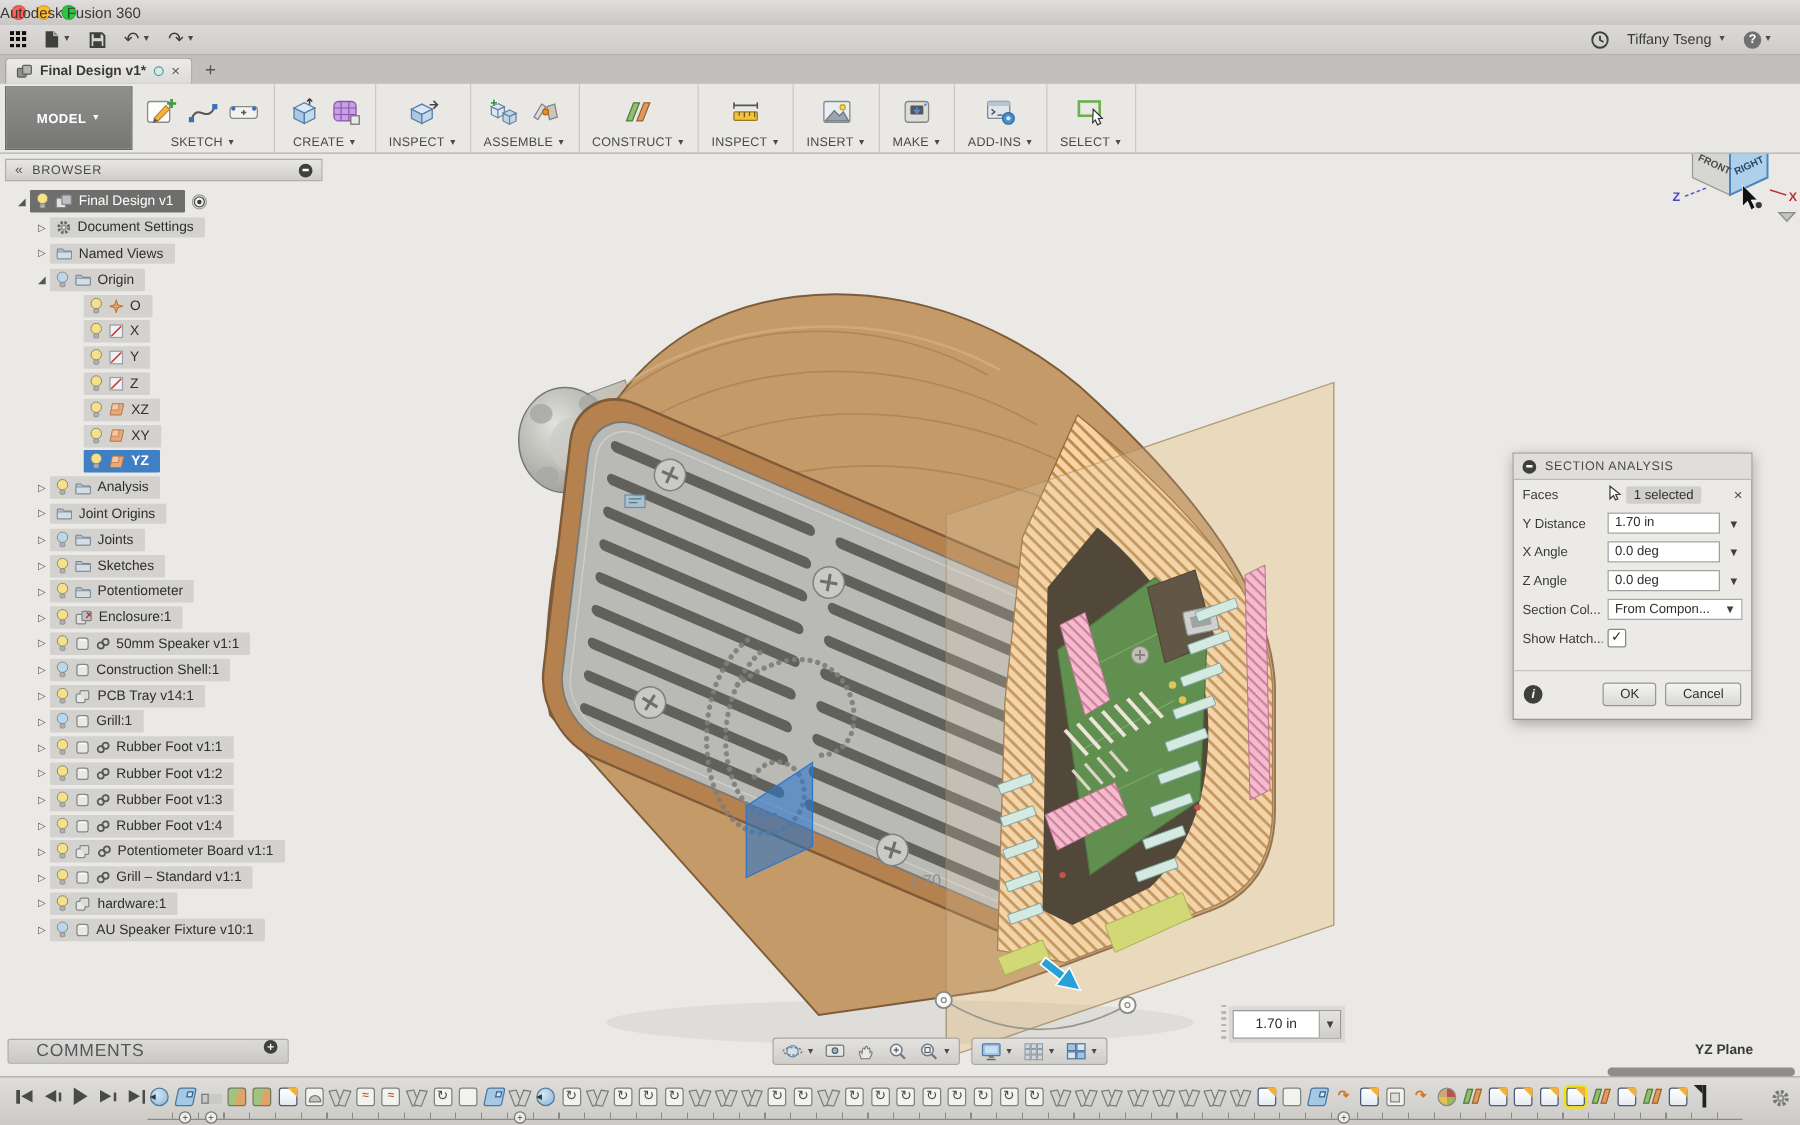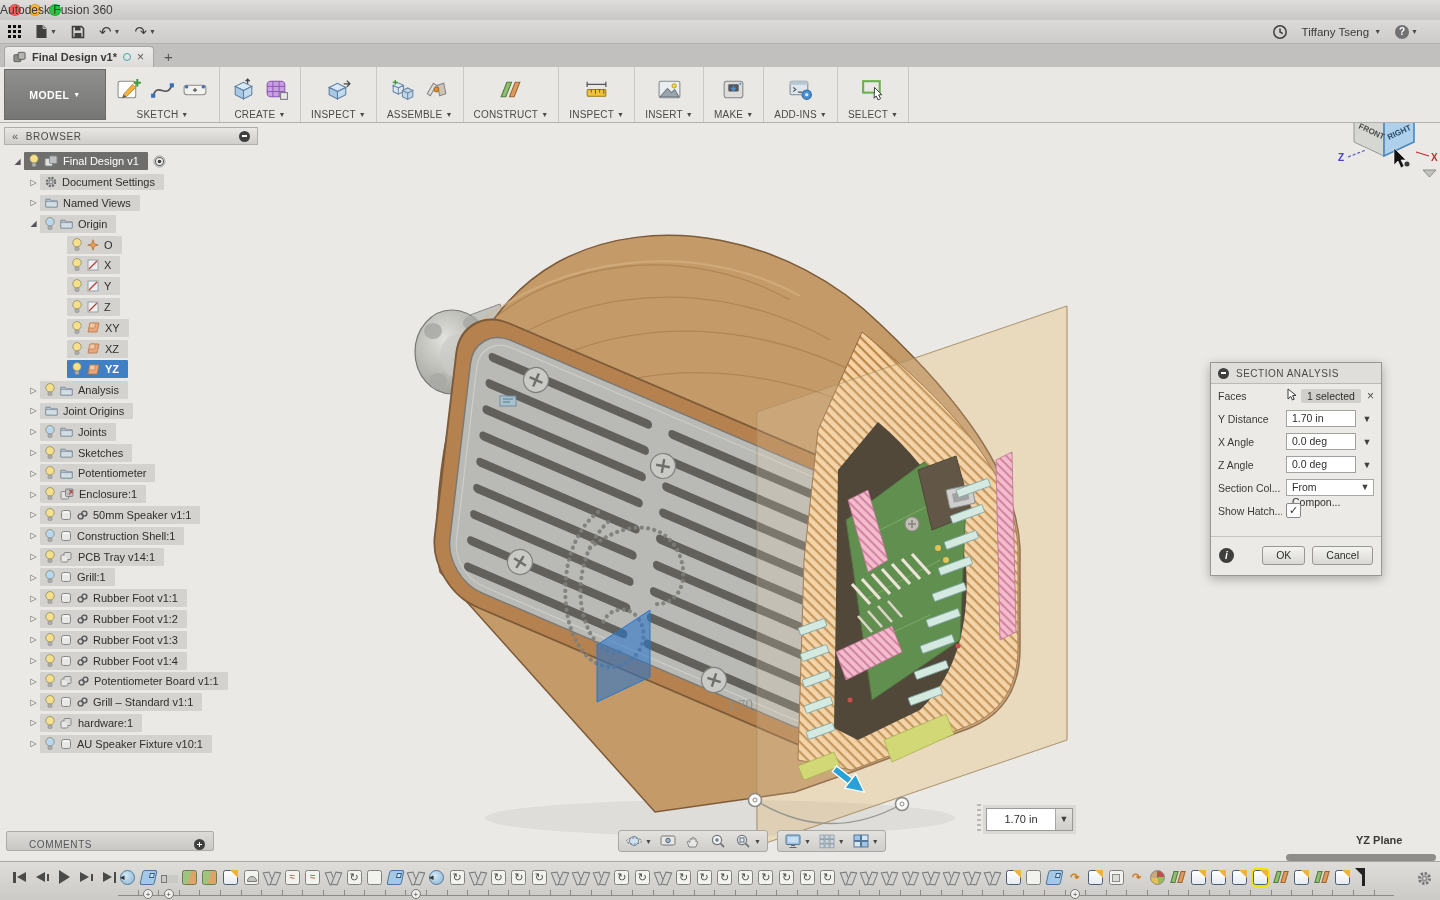--- a/index.html
+++ b/index.html
@@ -68,21 +68,21 @@
   .trow-d0 .tarrow{margin-left:7px}
   .trow-d1 .tarrow{margin-left:23px}
   .trow-d2 .tarrow{margin-left:50px}
   .tchip{display:inline-flex;align-items:center;gap:5px;background:rgba(206,205,201,.82);
     padding:2px 9px 2px 5px;border-radius:1px;color:#2e2e2c;white-space:nowrap}
   .tchip.sel-dark{background:#6e6e6c;color:#fff;font-weight:normal}
   .tchip.sel-blue{background:#3f7fc4;color:#fff;font-weight:bold}
   .tbulb,.ticon,.tlink{display:inline-flex;align-items:center}
   .tradio{margin-left:5px;display:inline-flex;background:#f2f2ef;border-radius:50%}
   
-  .sdialog{position:absolute;left:1210px;top:362px;width:172px;background:#ebeae7;
+  .sdialog{position:absolute;left:1210px;top:362px;width:192px;background:#ebeae7;
     border:1px solid #989794;box-shadow:0 3px 10px rgba(0,0,0,.28);z-index:6;font-size:10.5px;box-sizing:border-box}
   .sd-title{height:20px;background:#dfdedb;border-bottom:1px solid #bcbab8;display:flex;
     align-items:center;gap:7px;padding:0 7px;font-size:10px;color:#4a4a48;letter-spacing:.5px}
   .sd-row{display:flex;align-items:center;height:23px;padding:0 7px;gap:4px}
   .sd-label{width:64px;flex:none;color:#3a3a38;overflow:hidden;white-space:nowrap}
   .sd-chip{background:#d0cfcc;padding:1px 6px;border-radius:2px;color:#2e2e2c}
   .sd-x{margin-left:auto;color:#4a4a48;font-size:12px}
   .sd-input{flex:1;background:#fff;border:1px solid #a2a19e;height:15px;line-height:15px;
     padding:0 0 0 5px;color:#2e2e2c}
   .sd-dd{width:14px;text-align:center;color:#3f3f3d;font-size:9px}
@@ -101,24 +101,24 @@
   
   .viewcube{position:absolute;left:1328px;top:62px;width:118px;height:122px;z-index:5}
   .dist{position:absolute;left:986px;top:808px;height:21px;z-index:5;display:flex;
     border:1px solid #9a9996;background:#fff;box-shadow:0 0 0 3px rgba(205,204,200,.55)}
   .dist .val{width:68px;text-align:center;font-size:11px;line-height:21px;color:#2e2e2c}
   .dist .arr{width:16px;background:linear-gradient(#e4e3e0,#cfcecb);border-left:1px solid #a8a7a4;
     text-align:center;font-size:9px;line-height:21px;color:#3f3f3d}
   .rail{position:absolute;left:977px;top:804px;width:4px;height:28px;z-index:5;
     background:repeating-linear-gradient(#b8b7b4 0 2px,transparent 2px 5px)}
   .yzlabel{position:absolute;left:1356px;top:834px;font-size:11px;font-weight:bold;color:#3a3a38;z-index:5}
-  .comments{position:absolute;left:6px;top:831px;width:208px;height:20px;z-index:5;
+  .comments{position:absolute;left:6px;top:831px;width:225px;height:20px;z-index:5;
     background:linear-gradient(#dcdbd8,#c9c8c5);border:1px solid #acaba8;border-radius:2px;
-    display:flex;align-items:flex-end;padding:0 8px 0 22px;box-sizing:border-box;
-    font-size:10px;letter-spacing:.6px;color:#55565a}
+    display:flex;align-items:flex-start;padding:0 8px 0 22px;box-sizing:border-box;
+    font-size:14px;letter-spacing:.6px;color:#55565a}
   .comments .grip{margin-left:auto}
   .navbar{position:absolute;left:618px;top:830px;z-index:5;display:flex;gap:9px}
   .ngroup{display:flex;align-items:center;background:linear-gradient(#e3e2df,#cfcecb);
     border:1px solid #a9a8a5;border-radius:3px;padding:2px 6px;gap:7px}
   .nitem{display:flex;align-items:center;gap:2px}
   .nitem svg{width:18px;height:16px;display:block}
   .nitem .dd{font-size:7px}
   
   .timeline{position:absolute;left:0;right:0;bottom:0;height:38px;z-index:20;
     background:linear-gradient(#deddda,#cbcac7);border-top:1px solid #a8a7a4}
@@ -765,39 +765,39 @@
               <circle cx="5" cy="4.8" r="4.2" fill="#f7e08a" stroke="#8a8a66" stroke-width=".8"></circle>
               <rect x="3" y="9" width="4" height="3.4" rx="1" fill="#b0b0ae" stroke="#88888c" stroke-width=".6"></rect>
             </svg>
           </span>
           <span class="ticon">
             <svg width="13" height="11" viewBox="0 0 13 11">
               <path d="M3 1 H12 L10 10 H1 Z" fill="#e8a87a" stroke="#b5764a" stroke-width=".8"></path>
               <path d="M3 1 H8 V6 H2 Z" fill="#f2c8a4" stroke="#b5764a" stroke-width=".6"></path>
             </svg>
           </span>
-          <span class="tlabel">XY</span>
+          <span class="tlabel">XZ</span>
         </span>
       </div>
       <div class="trow trow-d2">
         <span class="tarrow"></span>
         <span class="tchip">
           <span class="tbulb">
             <svg width="10" height="14" viewBox="0 0 10 14">
               <circle cx="5" cy="4.8" r="4.2" fill="#f7e08a" stroke="#8a8a66" stroke-width=".8"></circle>
               <rect x="3" y="9" width="4" height="3.4" rx="1" fill="#b0b0ae" stroke="#88888c" stroke-width=".6"></rect>
             </svg>
           </span>
           <span class="ticon">
             <svg width="13" height="11" viewBox="0 0 13 11">
               <path d="M3 1 H12 L10 10 H1 Z" fill="#e8a87a" stroke="#b5764a" stroke-width=".8"></path>
               <path d="M3 1 H8 V6 H2 Z" fill="#f2c8a4" stroke="#b5764a" stroke-width=".6"></path>
             </svg>
           </span>
-          <span class="tlabel">XZ</span>
+          <span class="tlabel">XY</span>
         </span>
       </div>
       <div class="trow trow-d2">
         <span class="tarrow"></span>
         <span class="tchip sel-blue">
           <span class="tbulb">
             <svg width="10" height="14" viewBox="0 0 10 14">
               <circle cx="5" cy="4.8" r="4.2" fill="#f7e08a" stroke="#8a8a66" stroke-width=".8"></circle>
               <rect x="3" y="9" width="4" height="3.4" rx="1" fill="#b0b0ae" stroke="#88888c" stroke-width=".6"></rect>
             </svg>

